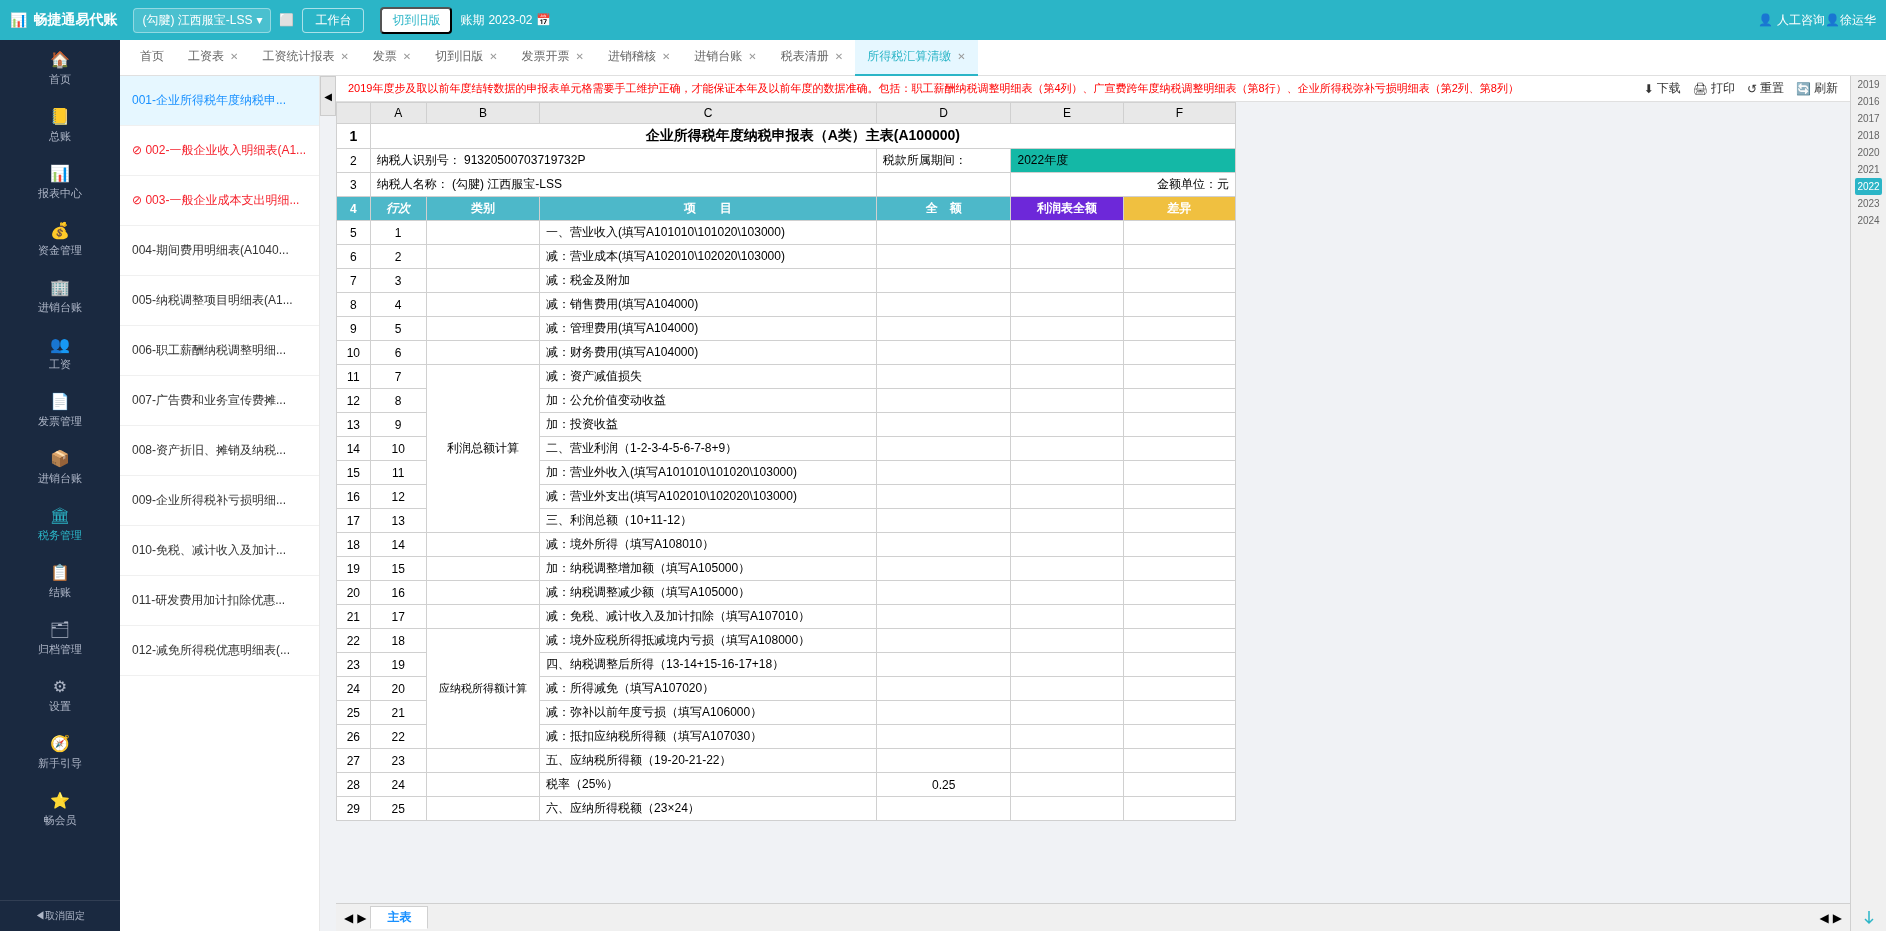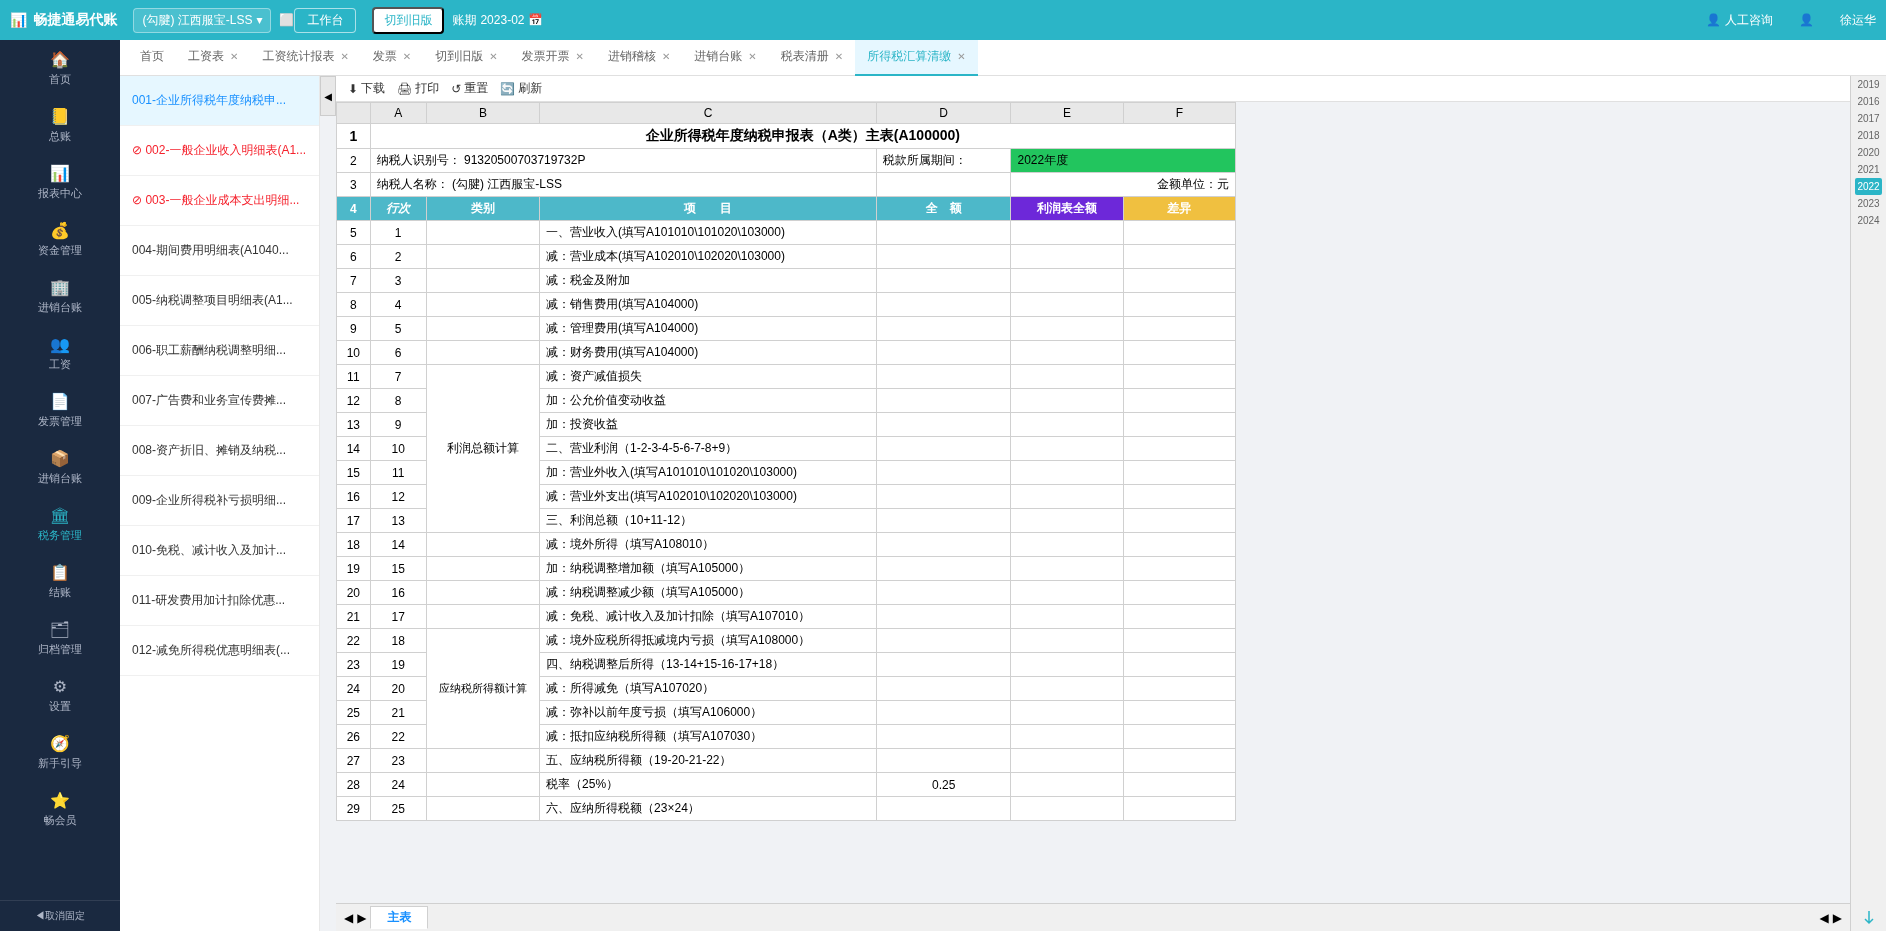--- a/index.html
+++ b/index.html
@@ -10,22 +10,22 @@
     .header-bar { height: 40px; background: #2bb5c7; display: flex; align-items: center; padding: 0 10px; flex-shrink: 0; }
     .main-layout { display: flex; flex: 1; overflow: hidden; }
     .sidebar { width: 120px; background: #1a2940; flex-shrink: 0; display: flex; flex-direction: column; }
     .content-area { flex: 1; display: flex; flex-direction: column; overflow: hidden; }
     .tab-bar { height: 36px; background: #fff; border-bottom: 1px solid #e0e0e0; display: flex; align-items: center; padding: 0 8px; flex-shrink: 0; }
 
     
     .header-logo { color: #fff; font-size: 14px; font-weight: bold; margin-right: 16px; display: flex; align-items: center; gap: 6px; }
     .header-company { background: rgba(255,255,255,0.15); border: 1px solid rgba(255,255,255,0.4); border-radius: 4px; color: #fff; padding: 3px 8px; font-size: 12px; display: flex; align-items: center; gap: 4px; }
     .header-btn { background: #fff; border-radius: 4px; padding: 3px 10px; font-size: 12px; cursor: pointer; margin-left: 16px; }
-    .header-btn-primary { background: #2bb5c7; color: #fff; border: 1px solid rgba(255,255,255,0.6); border-radius: 4px; padding: 3px 12px; font-size: 12px; cursor: pointer; }
-    .header-right { margin-left: auto; display: flex; align-items: center; gap: 26px; color: #fff; font-size: 12px; }
+    .header-btn-primary { background: #2bb5c7; color: #fff; border: 1px solid rgba(255,255,255,0.6); border-radius: 4px; padding: 3px 12px; font-size: 12px; cursor: pointer; margin-left: 8px; }
+    .header-right { margin-left: auto; display: flex; align-items: center; gap: 0; color: #fff; font-size: 12px; }
 
     
     .sidebar-item { display: flex; flex-direction: column; align-items: center; padding: 10px 4px; color: #adb5c6; cursor: pointer; font-size: 11px; gap: 3px; }
     .sidebar-item.active { color: #2bb5c7; }
     .sidebar-item .icon { font-size: 16px; }
     .sidebar-bottom { margin-top: auto; }
     .sidebar-fix { color: #adb5c6; font-size: 10px; padding: 8px 4px; text-align: center; cursor: pointer; border-top: 1px solid rgba(255,255,255,0.1); }
 
     
     .tab-item { padding: 0 12px; height: 36px; display: flex; align-items: center; gap: 4px; font-size: 12px; cursor: pointer; color: #666; border-bottom: 2px solid transparent; white-space: nowrap; }
@@ -226,20 +226,21 @@
           <div class="sub-sidebar-item">010-免税、减计收入及加计...</div>
           <div class="sub-sidebar-item">011-研发费用加计扣除优惠...</div>
           <div class="sub-sidebar-item">012-减免所得税优惠明细表(...</div>
         </div>
 
         <div class="collapse-btn">◀</div>
 
         <div class="spreadsheet-area">
 
           <div class="toolbar-area">
+            <div class="toolbar-left">2019年度步及取以前年度结转数据的申报表单元格需要手工维护正确，才能保证本年及以前年度的数据准确。包括：职工薪酬纳税调整明细表（第4列）、广宣费跨年度纳税调整明细表（第8行）、企业所得税弥补亏损明细表（第2列、第8列）</div>
             <div class="toolbar-right">
               <span>⬇ <span>下载</span></span>
               <span>🖨 <span>打印</span></span>
               <span>↺ <span>重置</span></span>
               <span>🔄 <span>刷新</span></span>
             </div>
           </div>
 
           <div class="spreadsheet-wrapper">
             <table class="spreadsheet-table">
@@ -261,21 +262,21 @@
                   <td colspan="6" style="text-align:center; font-weight:bold; font-size:14px; background:#fff;">企业所得税年度纳税申报表（A类）主表(A100000)</td>
                 </tr>
 
                 <tr class="info-row">
                   <td class="row-header">2</td>
                   <td colspan="3" style="background:#fff;">
                     <span>纳税人识别号：</span>
                     <span>91320500703719732P</span>
                   </td>
                   <td style="background:#fff;">税款所属期间：</td>
-                  <td colspan="2" style="background:#22c55e;">2022年度</td>
+                  <td colspan="2" style="background:#14b8a6;">2022年度</td>
                 </tr>
 
                 <tr class="info-row">
                   <td class="row-header">3</td>
                   <td colspan="3" style="background:#fff;">
                     <span>纳税人名称：</span>
                     <span>(勾腱) 江西服宝-LSS</span>
                   </td>
                   <td style="background:#fff;"></td>
                   <td colspan="2" style="background:#fff; text-align:right;">金额单位：元</td>

